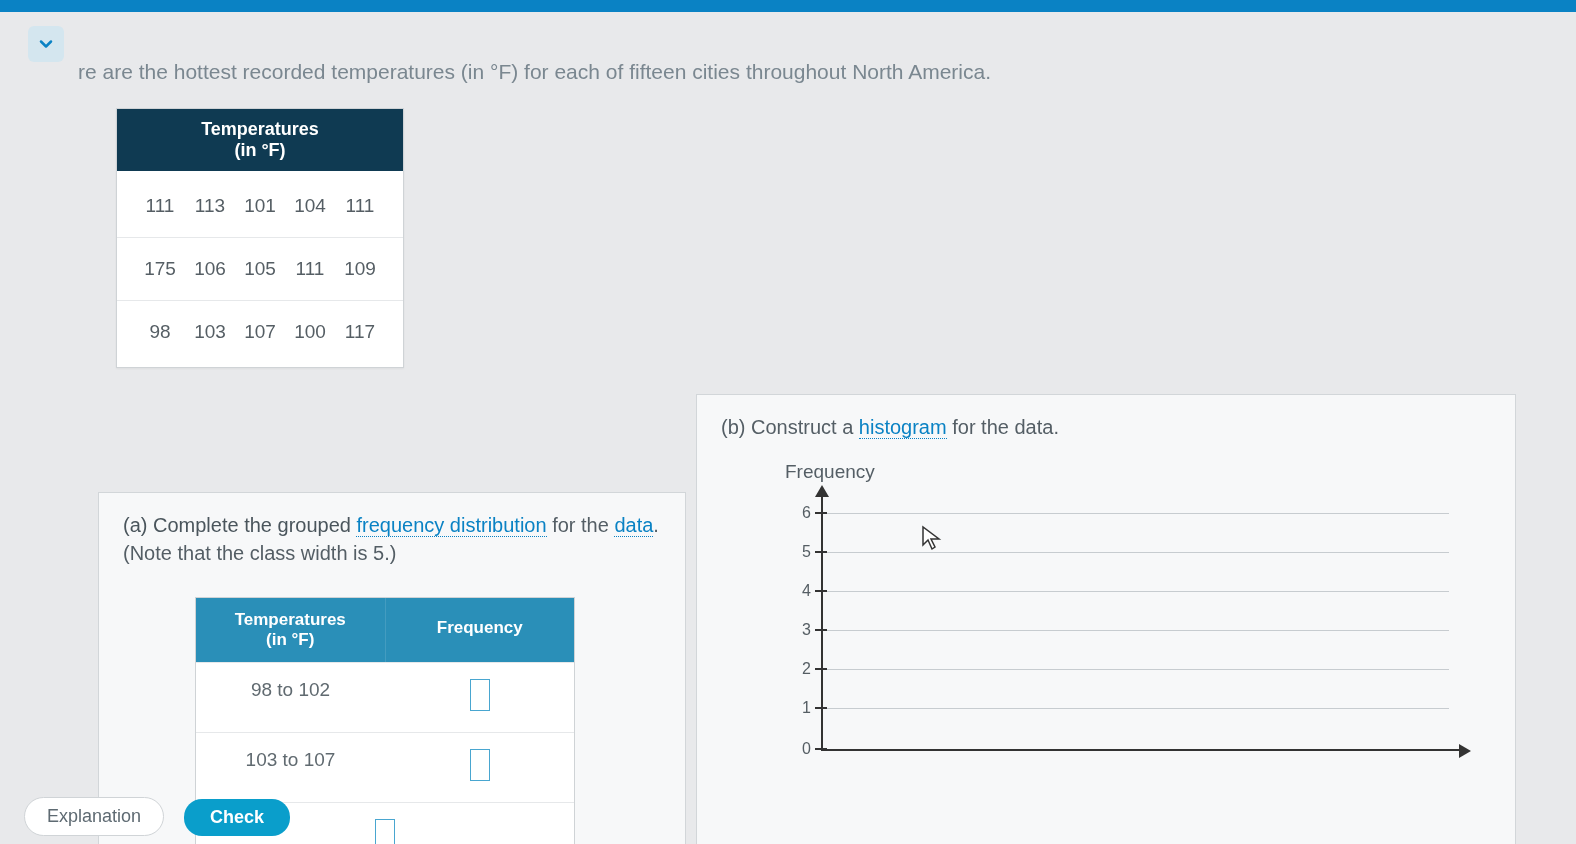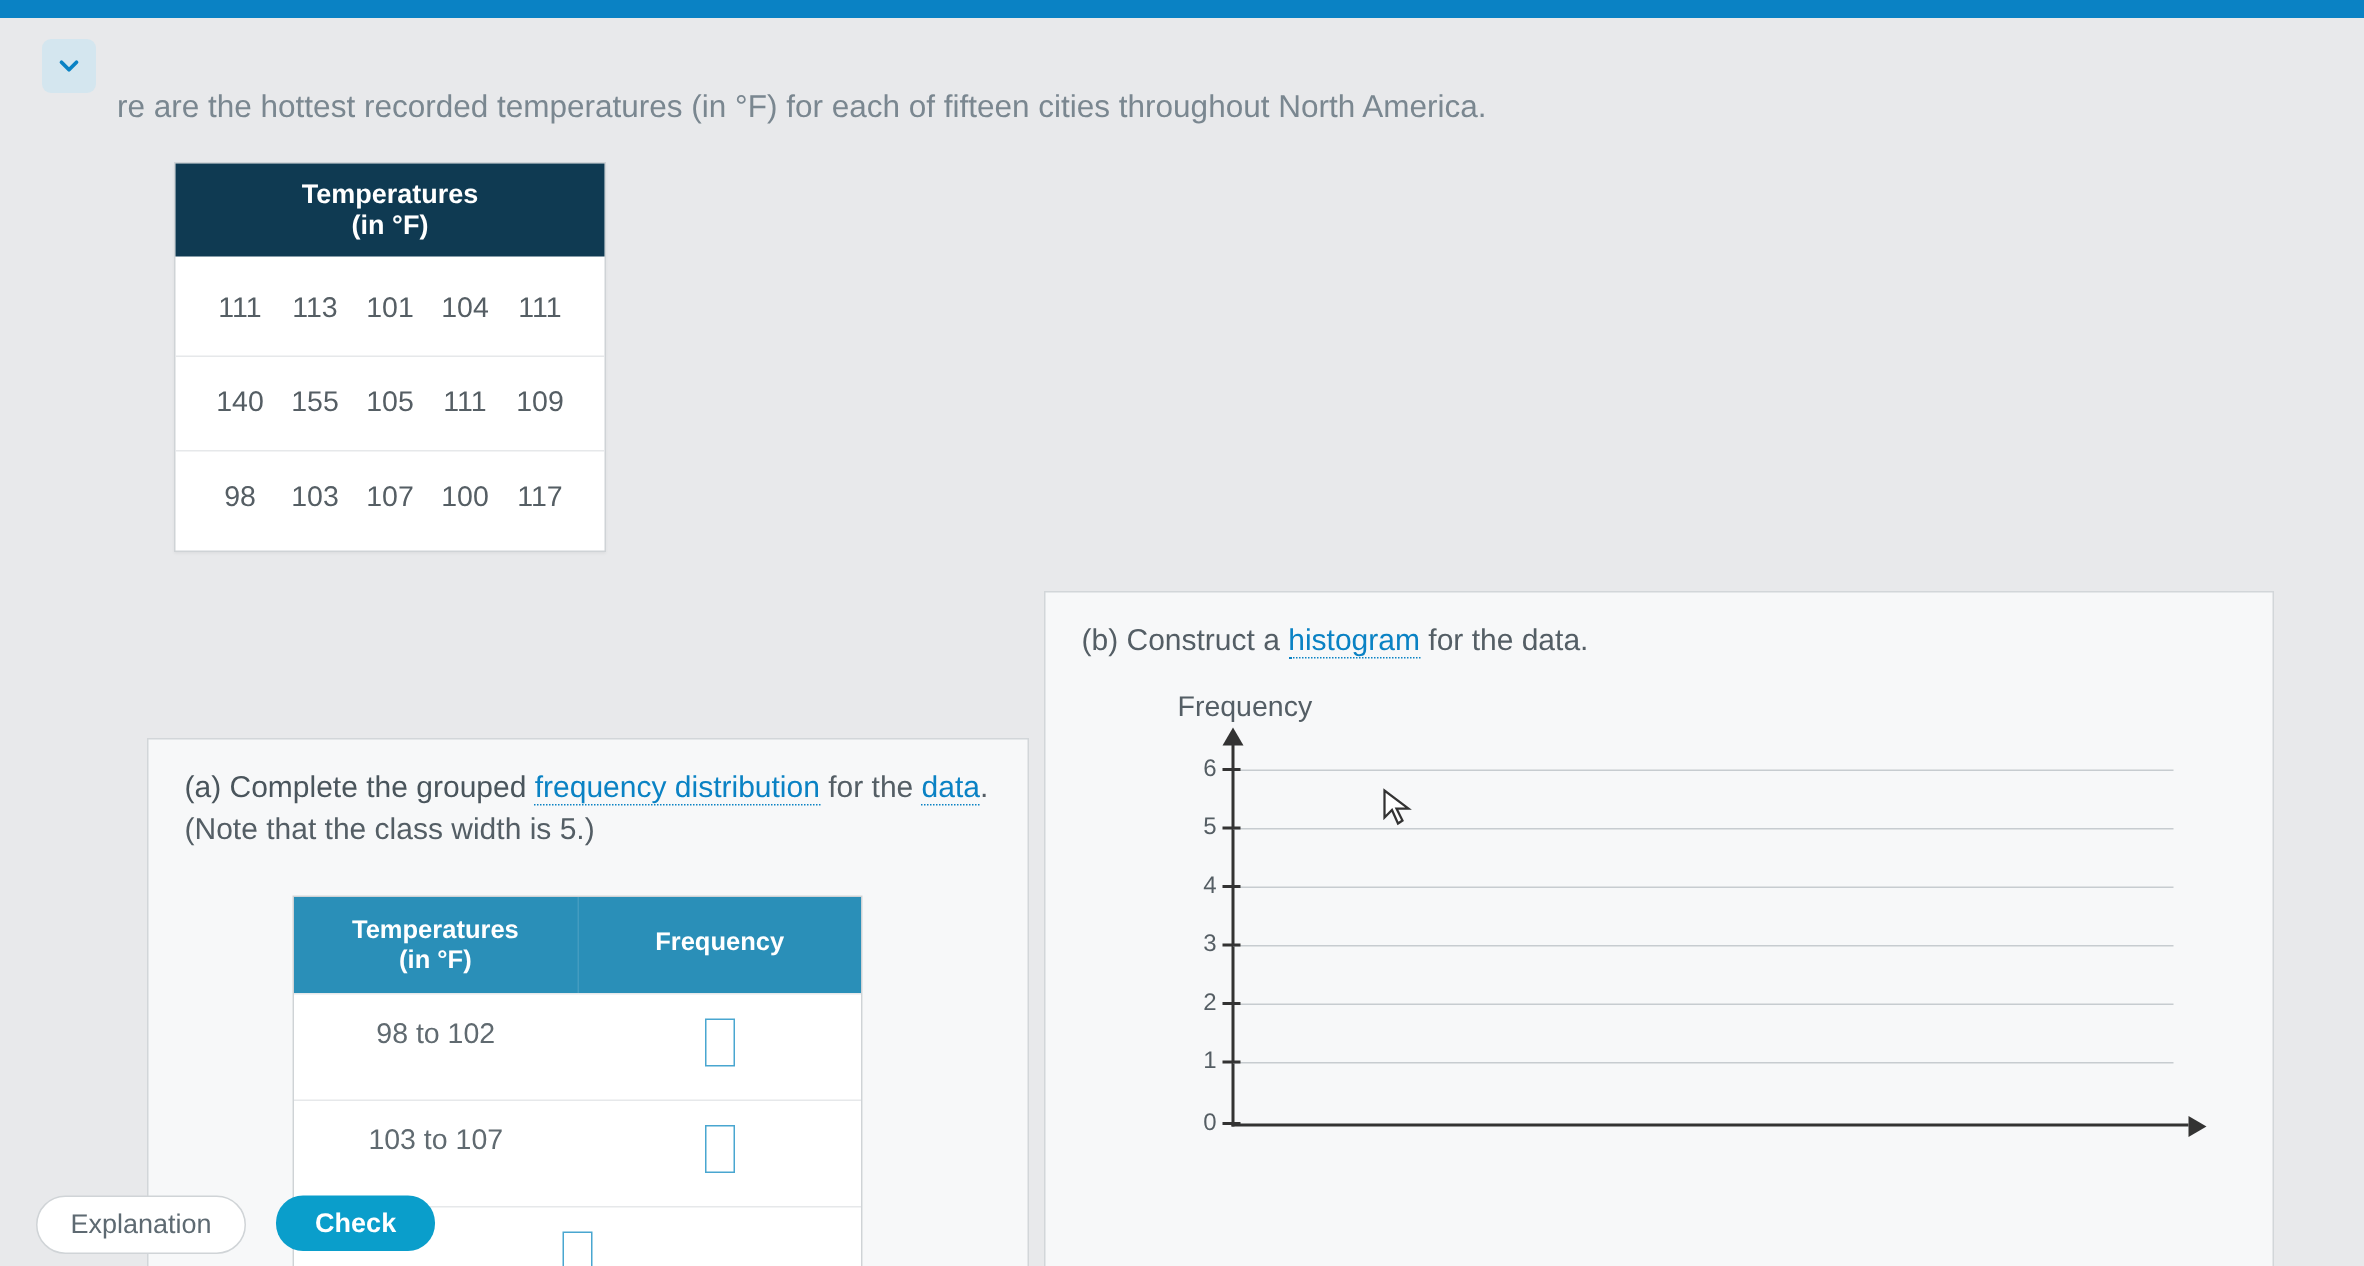--- a/index.html
+++ b/index.html
@@ -207,21 +207,21 @@
 }
 .cursor-icon {
   position: absolute;
   pointer-events: none;
 }
 .bottom-bar {
   position: absolute;
   left: 24px;
   bottom: 8px;
   display: flex;
-  align-items: flex-start;
+  align-items: flex-end;
   gap: 20px;
 }
 .explain-btn {
   background: #fff;
   border: 1px solid #d0d4d7;
   border-radius: 20px;
   padding: 8px 22px;
   font-size: 18px;
   color: #5e6a72;
   cursor: pointer;
@@ -259,22 +259,22 @@
     </div>
     <div class="temp-rows">
       <div class="temp-row">
         <div class="temp-cell">111</div>
         <div class="temp-cell">113</div>
         <div class="temp-cell">101</div>
         <div class="temp-cell">104</div>
         <div class="temp-cell">111</div>
       </div>
       <div class="temp-row">
-        <div class="temp-cell">140</div>
-        <div class="temp-cell">155</div>
+        <div class="temp-cell">175</div>
+        <div class="temp-cell">106</div>
         <div class="temp-cell">105</div>
         <div class="temp-cell">111</div>
         <div class="temp-cell">109</div>
       </div>
       <div class="temp-row">
         <div class="temp-cell">98</div>
         <div class="temp-cell">103</div>
         <div class="temp-cell">107</div>
         <div class="temp-cell">100</div>
         <div class="temp-cell">117</div>

